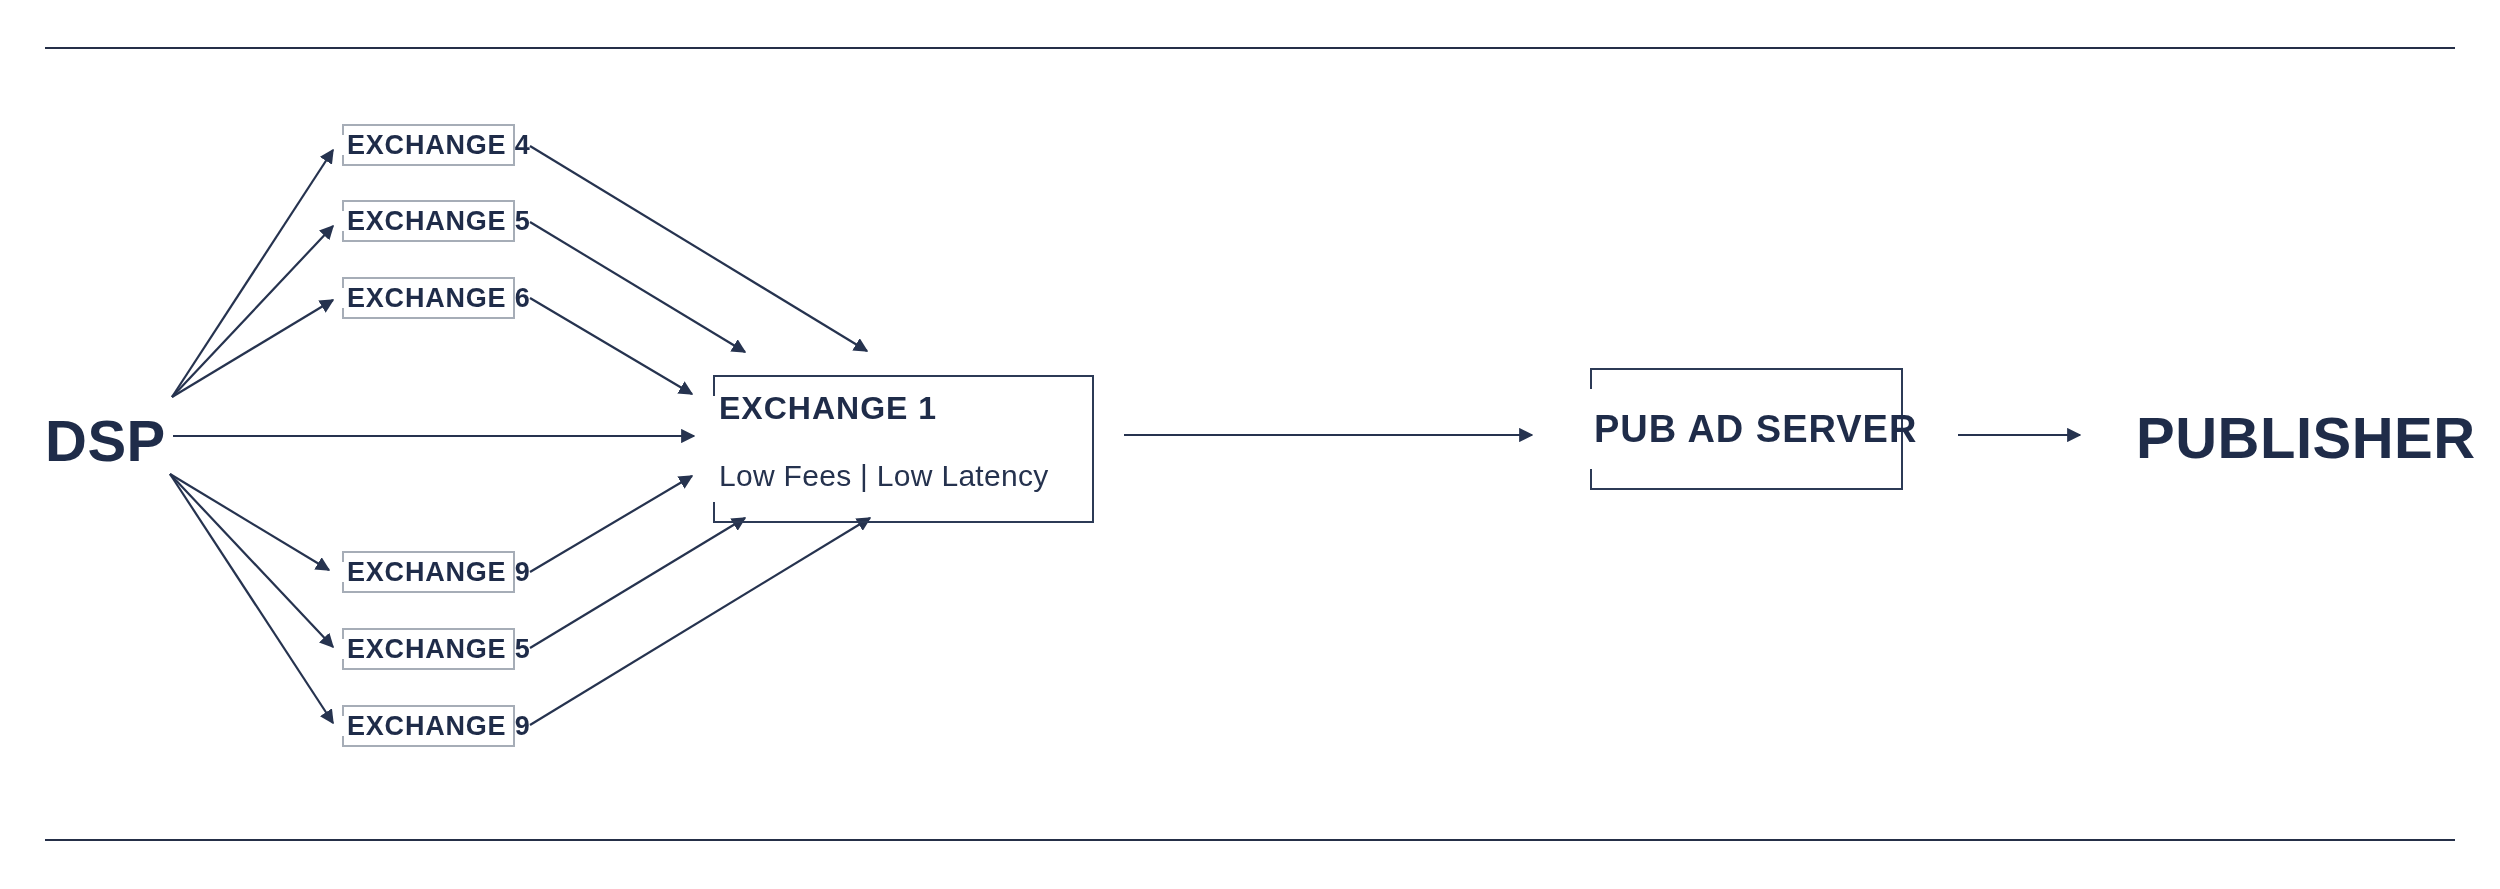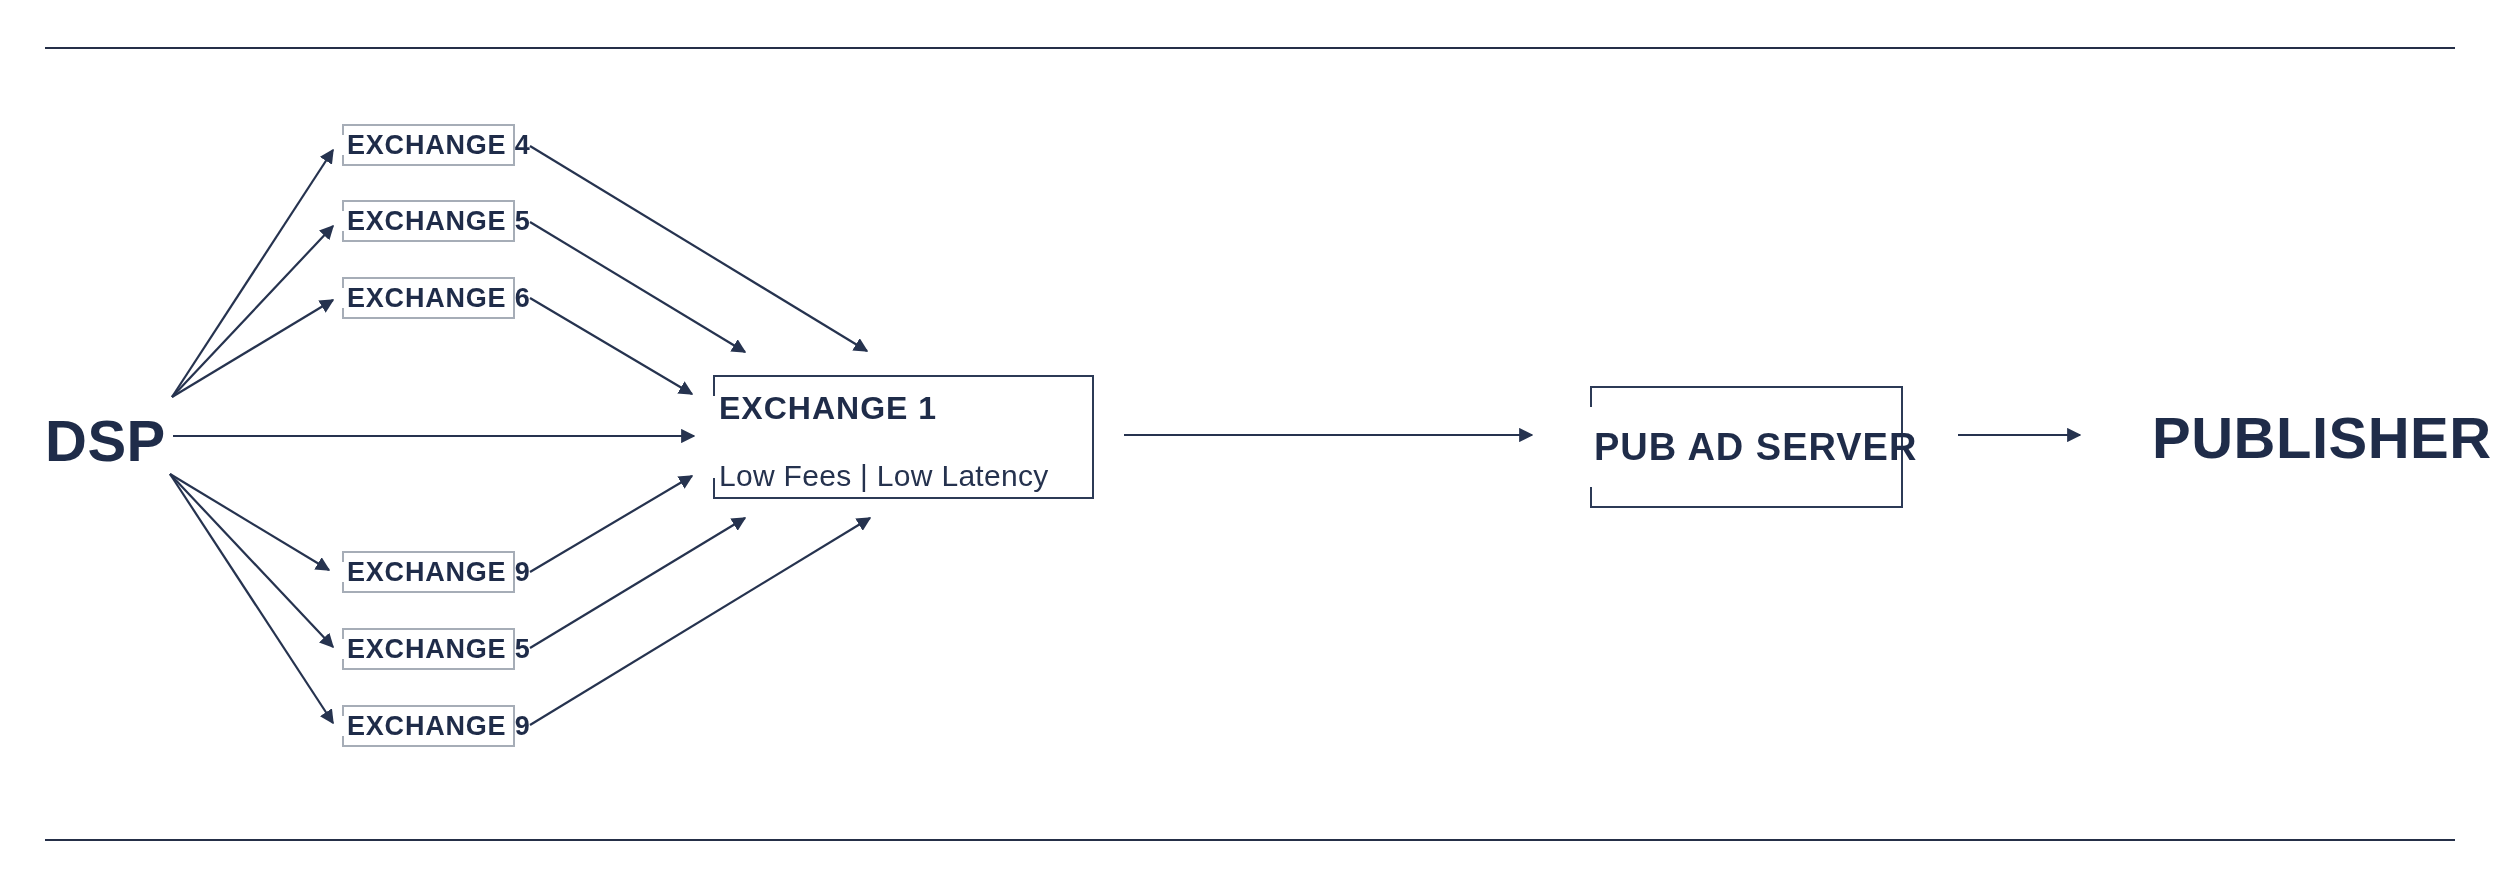--- a/index.html
+++ b/index.html
@@ -9,53 +9,53 @@
   }
   .rule{position:absolute;left:45px;width:2410px;height:2px;background:#252f48;}
   .rule-top{top:47px;}
   .rule-bottom{top:839px;}
 
   .endpoint{
     position:absolute;font-weight:700;font-size:58px;letter-spacing:0.5px;
     color:#1f2c49;line-height:1;white-space:nowrap;
   }
   .dsp{left:45px;top:412px;}
-  .publisher{left:2136px;top:409px;margin-left:16px;}
+  .publisher{left:2136px;top:409px;}
 
   
   .xbox{
     position:absolute;left:342px;width:173px;height:42px;box-sizing:border-box;
     border:2px solid #a6adb7;border-left:none;
     display:flex;align-items:center;
     font-weight:700;font-size:27px;letter-spacing:0.8px;color:#1f2c49;
     padding-left:5px;white-space:nowrap;
   }
   .xbox::before,.xbox::after{
     content:"";position:absolute;left:0;width:2px;height:9px;background:#a6adb7;
   }
   .xbox::before{top:0;}
   .xbox::after{bottom:0;}
 
   
   .hub{
-    position:absolute;left:713px;top:375px;width:381px;height:124px;box-sizing:border-box;
+    position:absolute;left:713px;top:375px;width:381px;height:148px;box-sizing:border-box;
     border:2px solid #2c3a56;border-left:none;
     padding:13px 0 0 6px;white-space:nowrap;
   }
   .hub::before,.hub::after{
     content:"";position:absolute;left:0;width:2px;height:19px;background:#2c3a56;
   }
   .hub::before{top:0;}
   .hub::after{bottom:0;}
   .hub-title{font-weight:700;font-size:32px;letter-spacing:1px;line-height:36px;color:#1f2c49;}
   .hub-sub{font-weight:400;font-size:30px;letter-spacing:0.3px;line-height:36px;color:#25324e;margin-top:32px;}
 
   
   .pubbox{
-    position:absolute;left:1590px;top:386px;width:313px;height:122px;box-sizing:border-box;
+    position:absolute;left:1590px;top:368px;width:313px;height:122px;box-sizing:border-box;
     border:2px solid #2c3a56;border-left:none;
     display:flex;align-items:center;
     font-weight:700;font-size:38px;letter-spacing:1px;color:#1f2c49;
     padding-left:4px;white-space:nowrap;
   }
   .pubbox::before,.pubbox::after{
     content:"";position:absolute;left:0;width:2px;height:19px;background:#2c3a56;
   }
   .pubbox::before{top:0;}
   .pubbox::after{bottom:0;}

